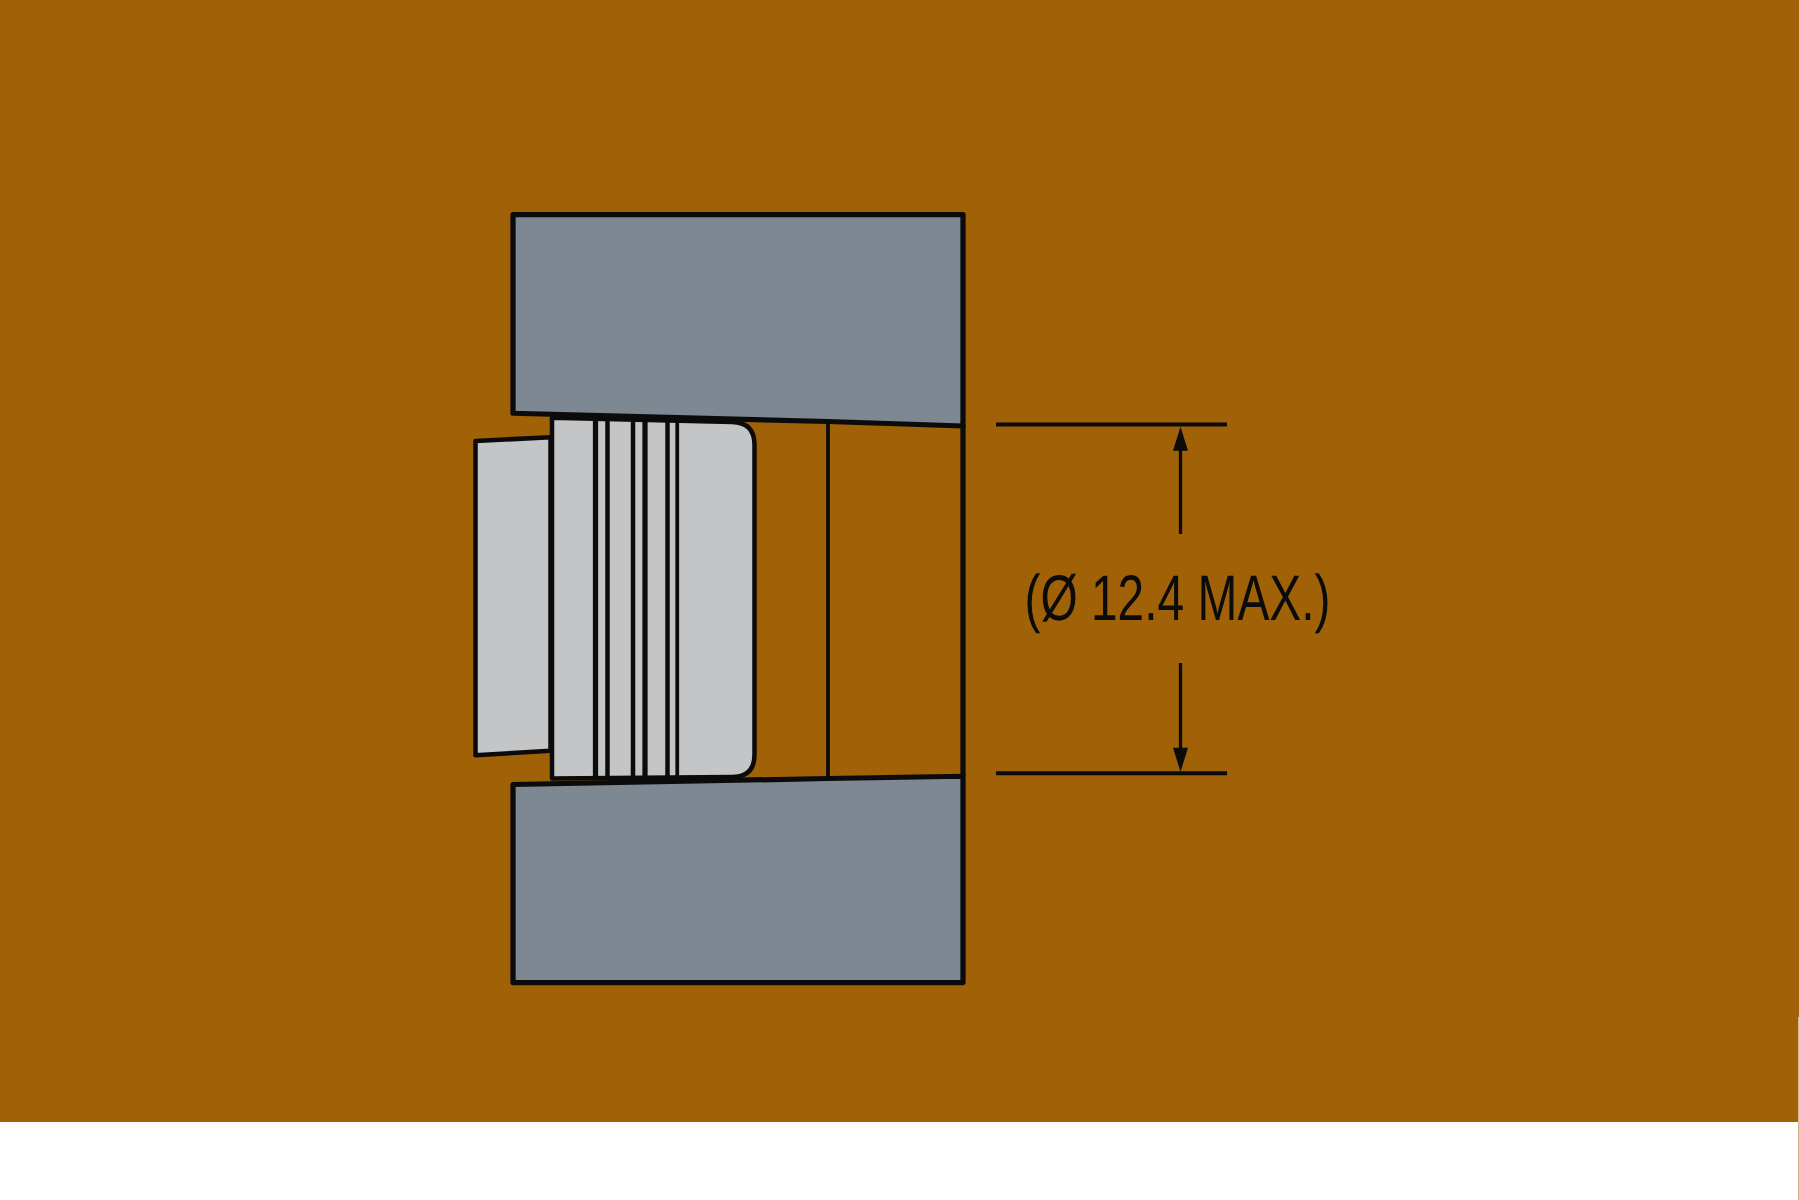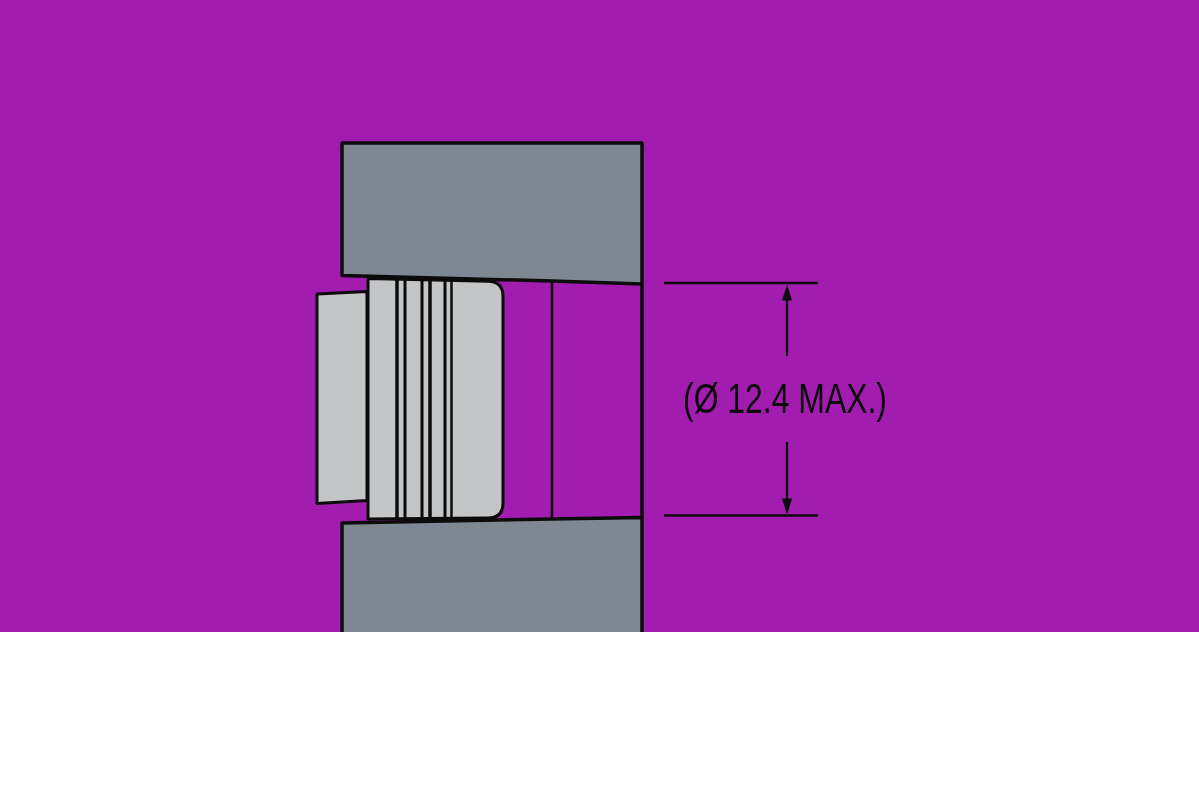--- a/index.html
+++ b/index.html
@@ -3,22 +3,22 @@
 <meta charset="utf-8">
 <style>
   html, body {
     margin: 0;
     padding: 0;
     background: #ffffff;
   }
   .canvas {
     position: relative;
     width: 1199px;
-    height: 632px;
-    background: #a21caf;
+    height: 748px;
+    background: #a16207;
     overflow: hidden;
     font-family: "Liberation Sans", sans-serif;
   }
   .canvas svg {
     position: absolute;
     inset: 0;
     display: block;
   }
   .outline {
     stroke: #0b0b0b;

